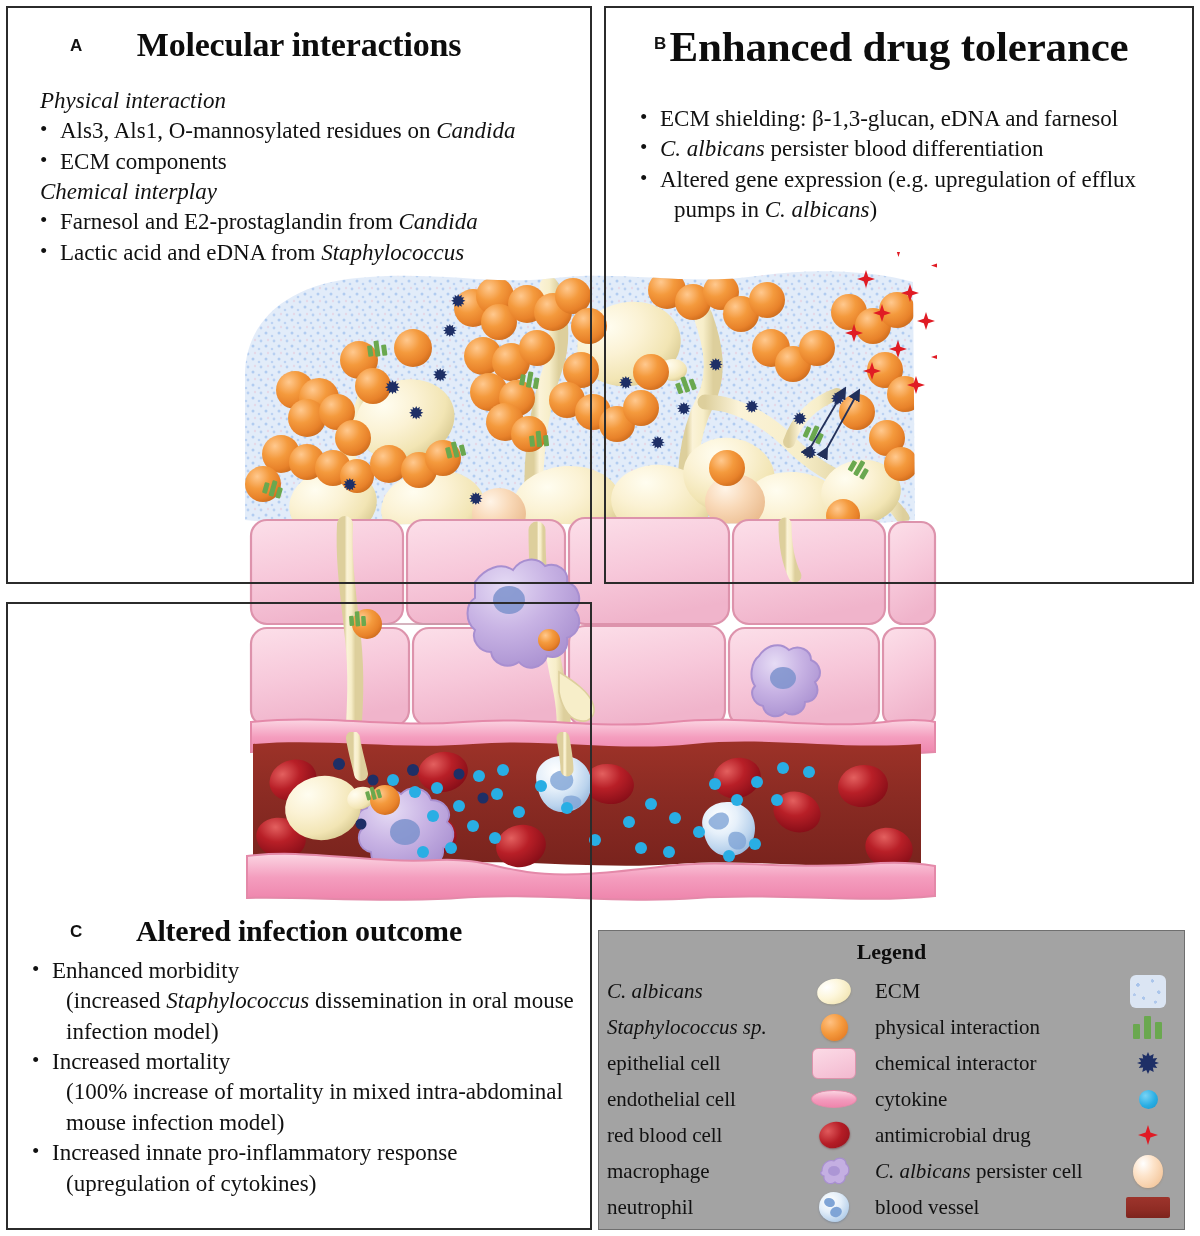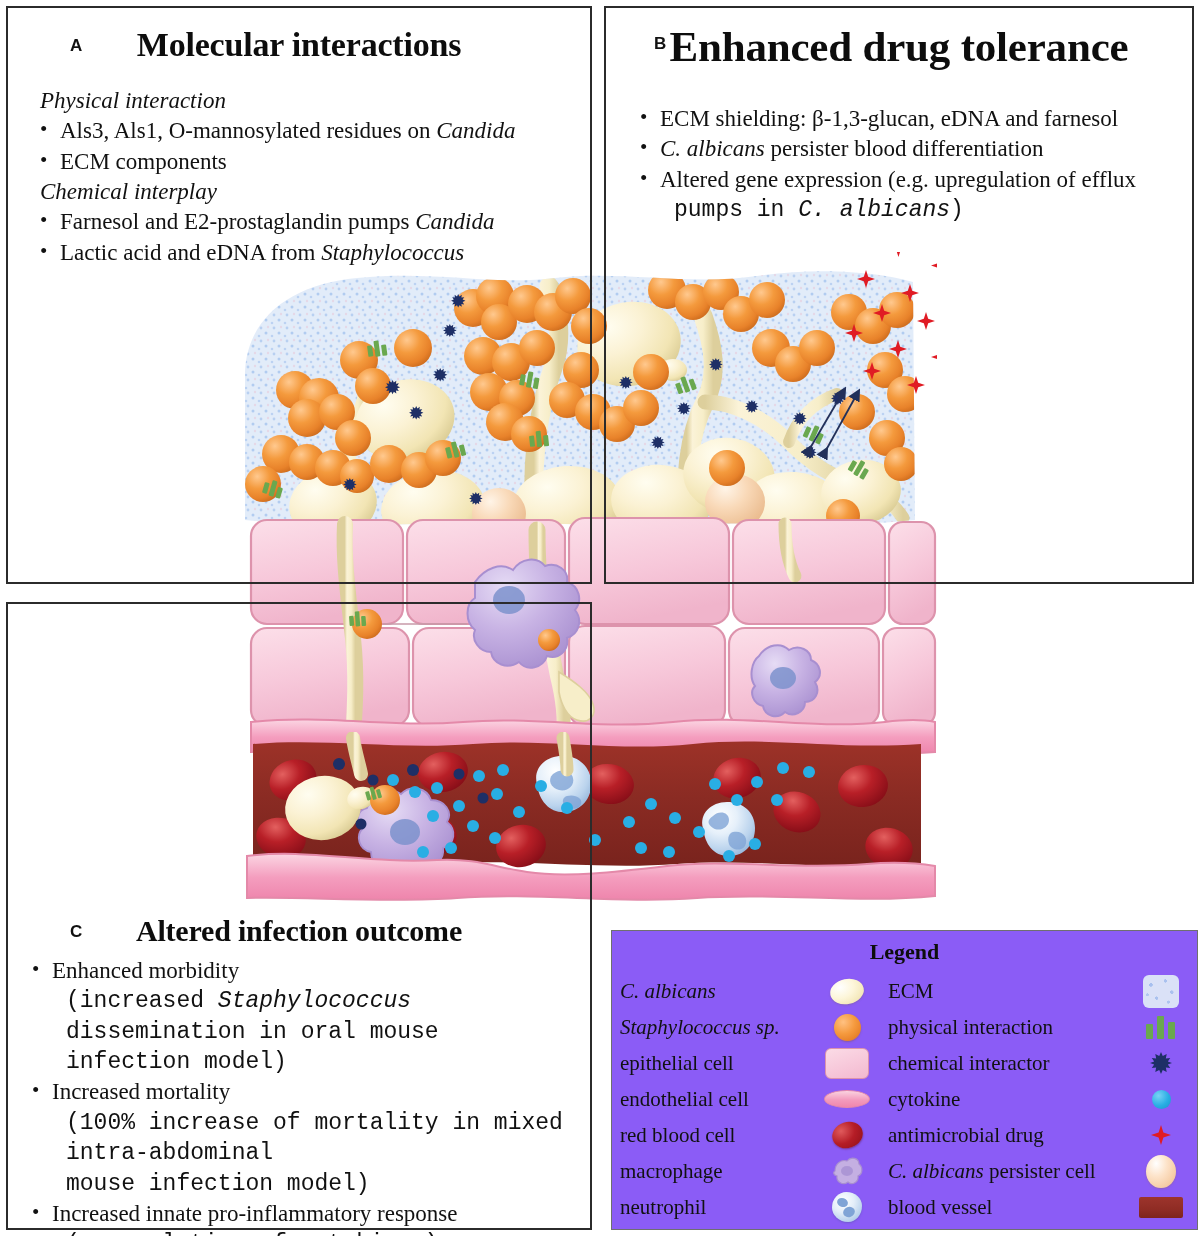--- a/index.html
+++ b/index.html
@@ -26,22 +26,22 @@
   
   .panel {
     position: absolute;
     background: transparent;
     border: 2px solid #2b2b2b;
     padding: 0;
   }
   #panel-a { left: 6px;   top: 6px;   width: 586px;  height: 578px; }
   #panel-b { left: 604px; top: 6px;   width: 590px;  height: 578px; }
   #panel-c { left: 6px;   top: 602px; width: 586px;  height: 628px; }
-  #legend-box { left: 611px; top: 930px; width: 587px; height: 300px;
-                border: 1.5px solid #6f6f6f; background: #8b5cf6; }
+  #legend-box { left: 598px; top: 930px; width: 587px; height: 300px;
+                border: 1.5px solid #6f6f6f; background: #a3a3a3; }
 
   .panel-head {
     position: relative;
     height: 56px;
   }
   .panel-letter {
     position: absolute;
     font-family: "Liberation Sans", sans-serif;
     font-size: 17px;
     font-weight: 700;
@@ -85,21 +85,20 @@
     text-align: left;
     font-size: 21px;
     line-height: 1.32;
   }
   .bullet-text { flex: 1 1 auto; }
   .cont-row {
     font-size: 23px;
     color: #111;
     line-height: 1.32;
     padding-left: 34px;
-    font-family: Liberation Mono, monospace;
   }
   .it { font-style: italic; }
 
   #panel-a .lines { left: 32px; top: 78px; width: 546px; }
   #panel-b .lines { left: 34px; top: 96px; width: 548px; }
   #panel-c .lines { left: 24px; top: 352px; width: 556px; }
 
   
   #legend-title {
     position: absolute;
@@ -722,21 +721,21 @@
         <span class="bullet-dot">•</span>
         <span class="bullet-text"><span>Als3, Als1, O-mannosylated residues on </span><span class="it">Candida</span><span></span></span>
       </div>
       <div class="bullet-row">
         <span class="bullet-dot">•</span>
         <span class="bullet-text"><span>ECM components</span><span class="it"></span><span></span></span>
       </div>
       <div class="subhead"><span>Chemical interplay</span></div>
       <div class="bullet-row">
         <span class="bullet-dot">•</span>
-        <span class="bullet-text"><span>Farnesol and E2-prostaglandin pumps </span><span class="it">Candida</span><span></span></span>
+        <span class="bullet-text"><span>Farnesol and E2-prostaglandin from </span><span class="it">Candida</span><span></span></span>
       </div>
       <div class="bullet-row">
         <span class="bullet-dot">•</span>
         <span class="bullet-text"><span>Lactic acid and eDNA from </span><span class="it">Staphylococcus</span><span></span></span>
       </div>
     </div>
   </div>
 
   <div class="panel" id="panel-b">
     <div class="panel-head">

